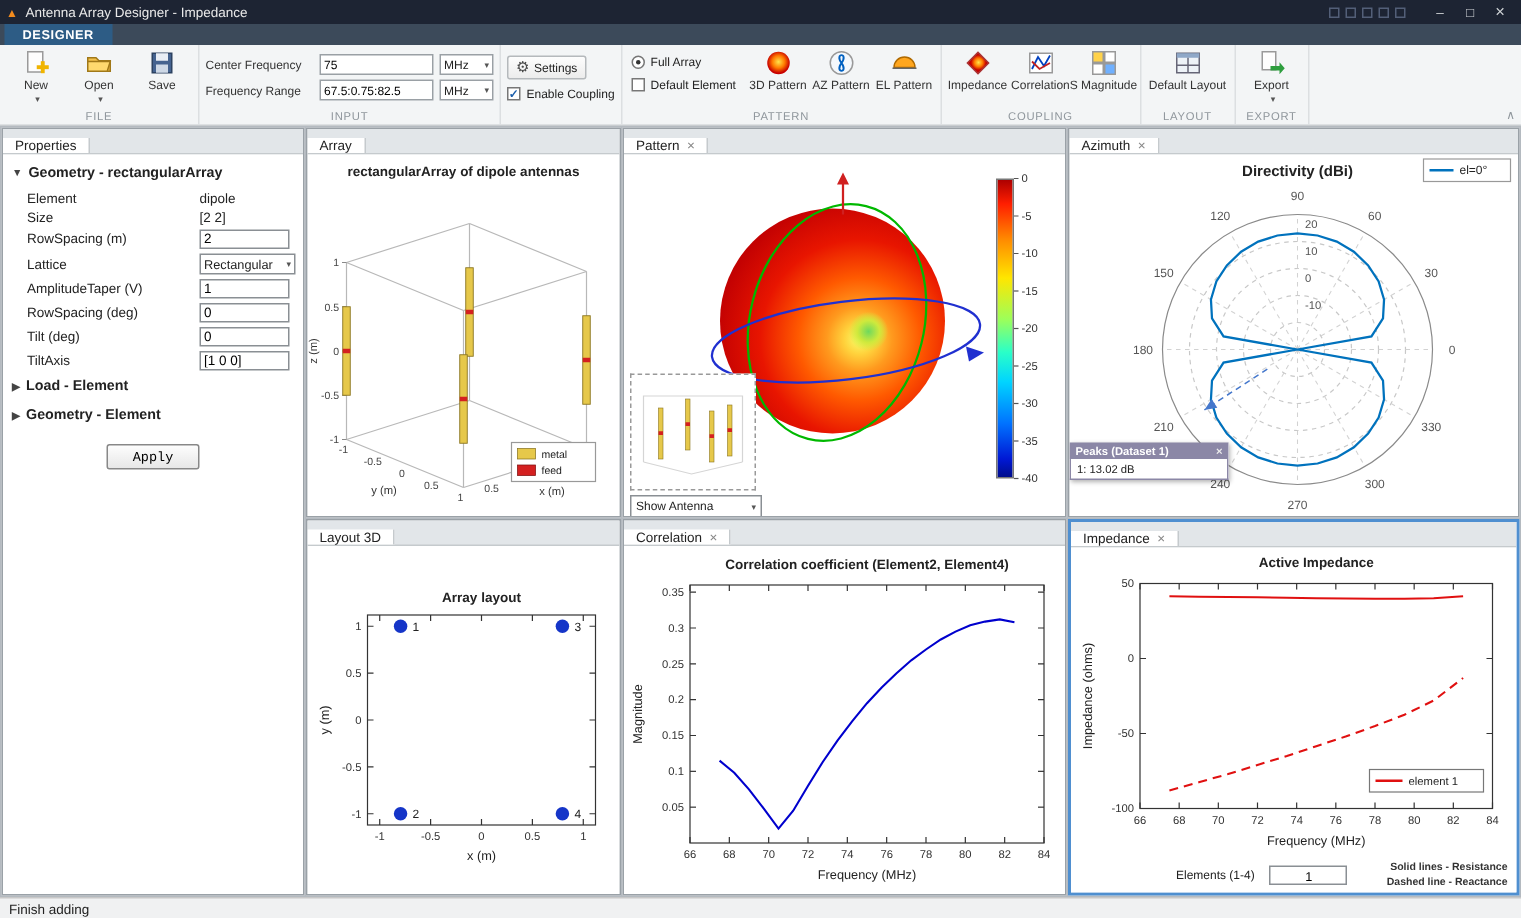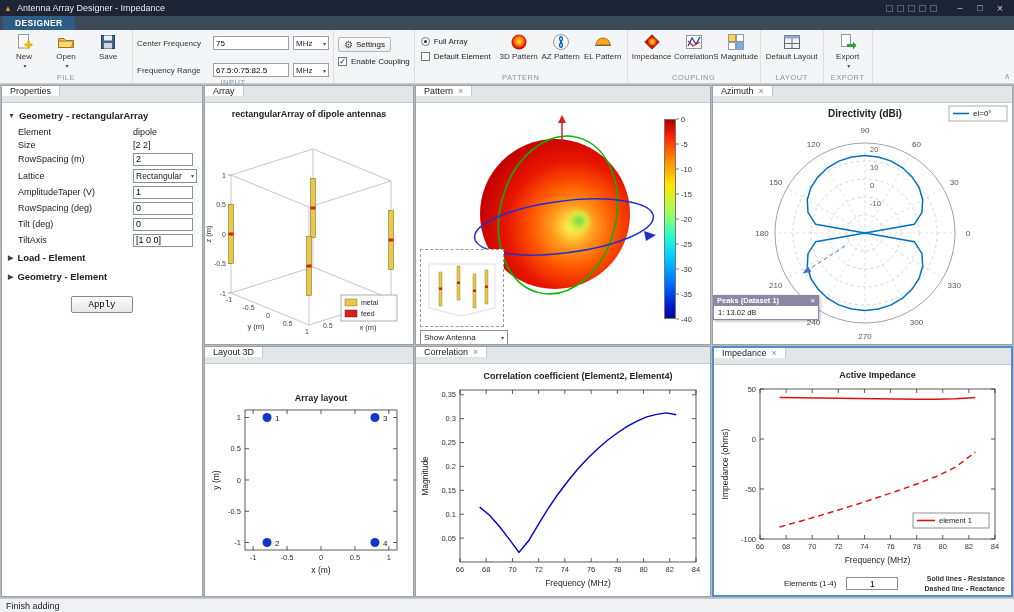--- a/index.html
+++ b/index.html
@@ -19,21 +19,21 @@
 .ribbon-tabs{height:14px;background:#3c4a5a;display:flex;align-items:stretch;padding-left:3px}
 .rtab{background:#2d5c85;color:#fff;font-size:8.5px;font-weight:bold;letter-spacing:.4px;padding:2px 12px 0}
 
 .toolstrip{height:54px;background:#f3f5f6;display:flex;border-bottom:1px solid #c9cdd0;position:relative}
 .ts-sec{display:flex;flex-direction:column;border-right:1px solid #dcdfe1;padding:2px 4px 0}
 .ts-content{flex:1;display:flex;align-items:flex-start;gap:2px}
 .ts-label{height:11px;font-size:7.5px;color:#8f969c;text-align:center;letter-spacing:.5px;padding-top:1px}
 .bigbtn{display:flex;flex-direction:column;align-items:center;width:40px;gap:1px;padding-top:1px;font-size:8px;color:#333;text-align:center;white-space:nowrap}
 .bigbtn .ic{width:18px;height:18px}
 .dda{font-size:6px;color:#555;margin-left:2px}
-.input-grid{display:grid;grid-template-columns:72px 76px 36px;gap:13px 4px;align-items:center;padding-top:4px}
+.input-grid{display:grid;grid-template-columns:72px 76px 36px;gap:3px 4px;align-items:center;padding-top:4px}
 .ts-lbl{font-size:8px;color:#333}
 .ts-input{height:14px;font-size:8px;border:1px solid #9aa0a5;padding:0 2px;font-family:"Liberation Sans",sans-serif}
 .unit{height:14px;border:1px solid #9aa0a5;background:#fff;font-size:8px;display:flex;align-items:center;justify-content:space-between;padding:0 2px}
 .settings-col{display:flex;flex-direction:column;gap:5px;padding-top:5px}
 .settings-btn{display:flex;align-items:center;gap:3px;font-size:8px;border:1px solid #b5b9bc;background:linear-gradient(#fdfdfd,#ececec);border-radius:2px;padding:1px 5px;width:max-content}
 .gear{font-size:10px;color:#4a4a4a}
 .chk,.radio{display:flex;align-items:center;gap:4px;font-size:8px;white-space:nowrap}
 .box{width:9px;height:9px;border:1px solid #777;background:#fff;font-size:8px;line-height:8px;text-align:center;color:#1b5eaa;font-weight:bold}
 .rb{width:9px;height:9px;border:1px solid #777;border-radius:50%;background:#fff;position:relative}
 .rb.sel::after{content:"";position:absolute;left:2px;top:2px;width:3px;height:3px;border-radius:50%;background:#333}
@@ -43,21 +43,21 @@
 .main{height:514px;display:grid;grid-template-columns:202px 210px 296px 1fr;grid-template-rows:260px 1fr;gap:1px;padding:1px;background:#b4bac0}
 .panel{background:#fff;border:1px solid #9aa1a7;overflow:hidden;display:flex;flex-direction:column}
 .panel.sel{border:2px solid #4f8fd0}
 .props{grid-column:1;grid-row:1 / span 2}
 #p-array{grid-column:2;grid-row:1}
 #p-pattern{grid-column:3;grid-row:1}
 #p-azimuth{grid-column:4;grid-row:1}
 #p-layout3d{grid-column:2;grid-row:2}
 #p-correlation{grid-column:3;grid-row:2}
 #p-impedance{grid-column:4;grid-row:2}
-.ptabbar{height:17px;background:#e2e6e9;border-bottom:1px solid #c5cacd;display:flex;align-items:flex-start;flex:0 0 17px}
+.ptabbar{height:17px;background:#e2e6e9;border-bottom:1px solid #c5cacd;display:flex;align-items:flex-end;flex:0 0 17px}
 .ptab{background:#fff;border-right:1px solid #c5cacd;font-size:9px;display:flex;align-items:center;padding:0 8px;gap:5px;color:#222}
 .tclose{color:#888;font-size:9px}
 .panel-body{flex:1;position:relative;background:#fff}
 
 .props-body{padding:3px 0;font-size:9px}
 .prop-section{display:flex;align-items:center;gap:4px;font-weight:bold;font-size:9.5px;padding:4px 6px}
 .tri{font-size:7px;color:#444}
 .prop-row{display:flex;align-items:center;padding:1.5px 0 1.5px 16px}
 .prop-label{flex:0 0 115px;font-size:9px;color:#222}
 .prop-text{font-size:9px}

